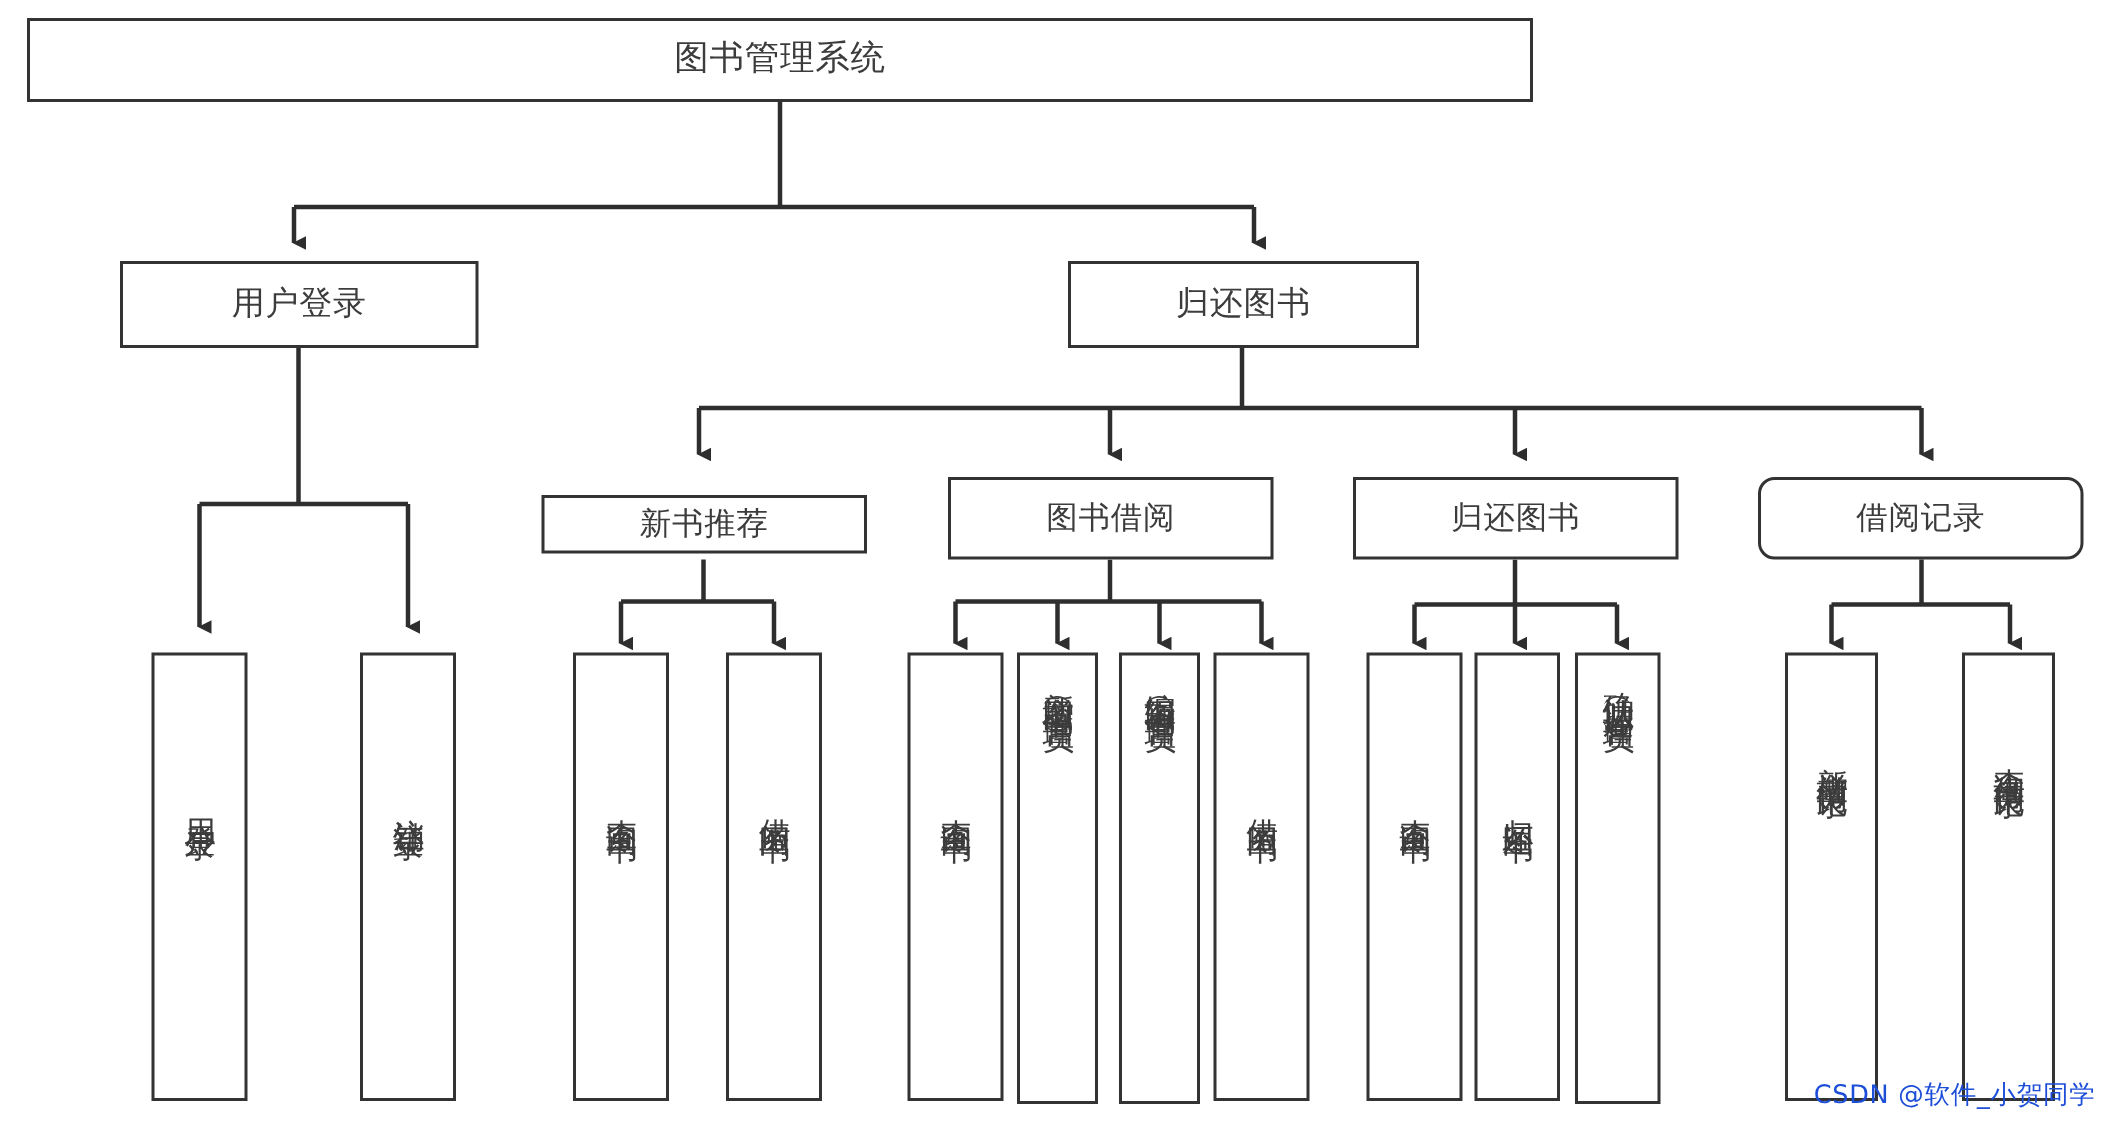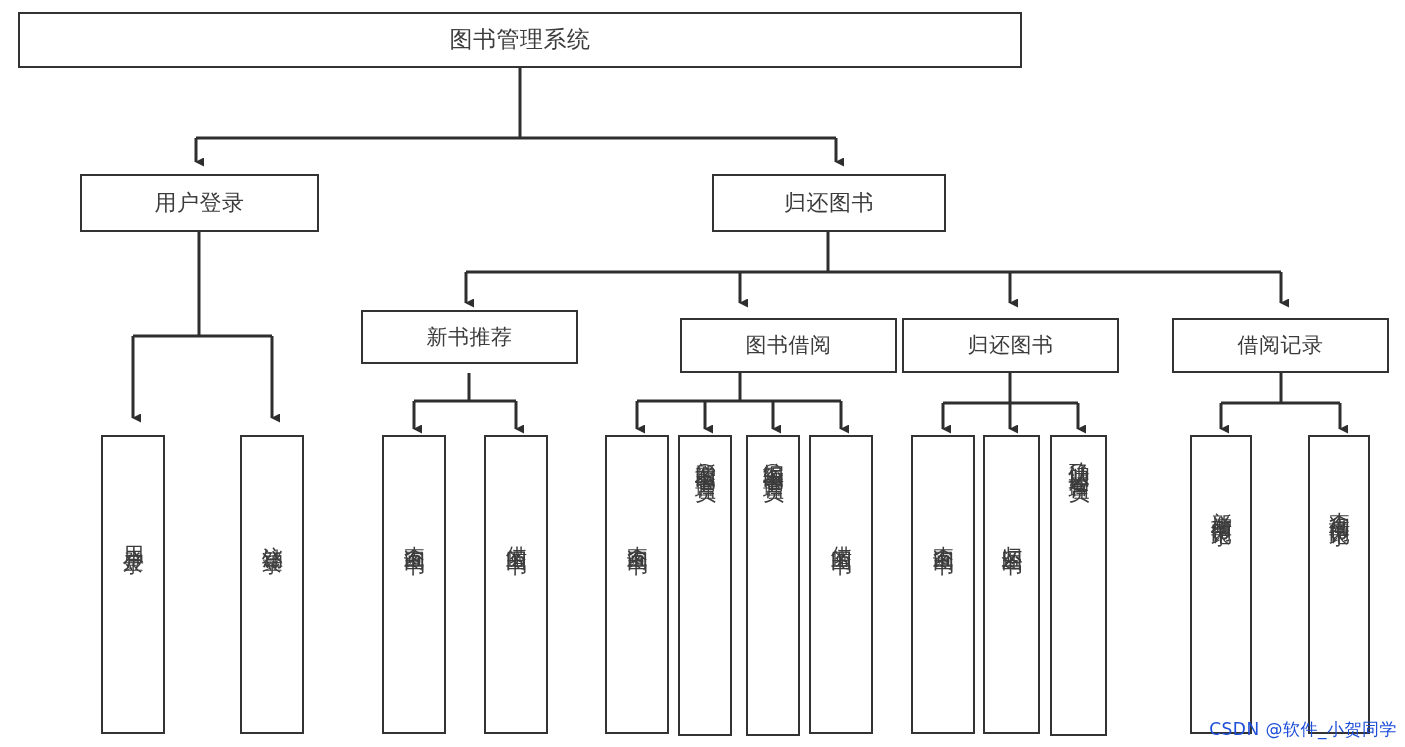--- a/index.html
+++ b/index.html
@@ -136,30 +136,30 @@
     <span class="label">图书管理系统</span>
   </div>
 
   <div class="node level1" style="left:80px; top:174px; width:239px; height:58px;">
     <span class="label">用户登录</span>
   </div>
   <div class="node level1" style="left:712px; top:174px; width:234px; height:58px;">
     <span class="label">归还图书</span>
   </div>
 
-  <div class="node level2" style="left:361px; top:310px; width:217px; height:54px;">
+  <div class="node level2" style="left:361px; top:330px; width:217px; height:39px;">
     <span class="label">新书推荐</span>
   </div>
-  <div class="node level2" style="left:632px; top:318px; width:217px; height:55px;margin-left:48px;">
+  <div class="node level2" style="left:632px; top:318px; width:217px; height:55px;">
     <span class="label">图书借阅</span>
   </div>
   <div class="node level2" style="left:902px; top:318px; width:217px; height:55px;">
     <span class="label">归还图书</span>
   </div>
-  <div class="node level2" style="left:1172px; top:318px; width:217px; height:55px;">
+  <div class="node level2" style="left:1172px; top:318px; width:217px; height:55px;border-radius:11px;">
     <span class="label">借阅记录</span>
   </div>
 
   <div class="node leaf mid" style="left:101px; top:435px; width:64px; height:299px;">
     <span class="label">用户登录</span>
   </div>
   <div class="node leaf mid" style="left:240px; top:435px; width:64px; height:299px;">
     <span class="label">注销登录</span>
   </div>
 

